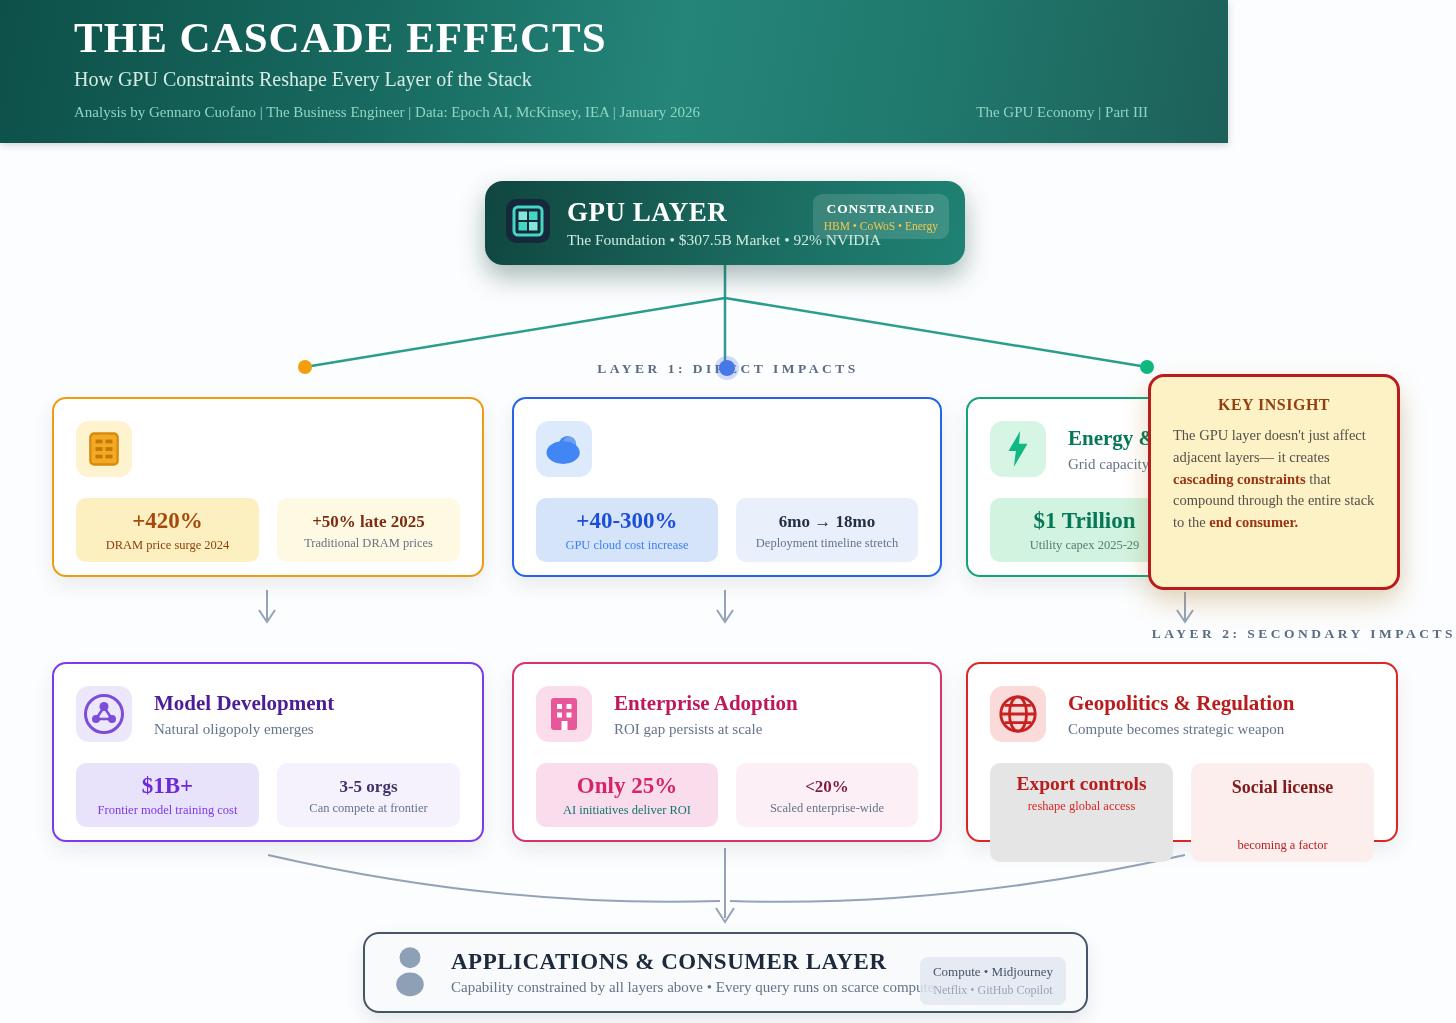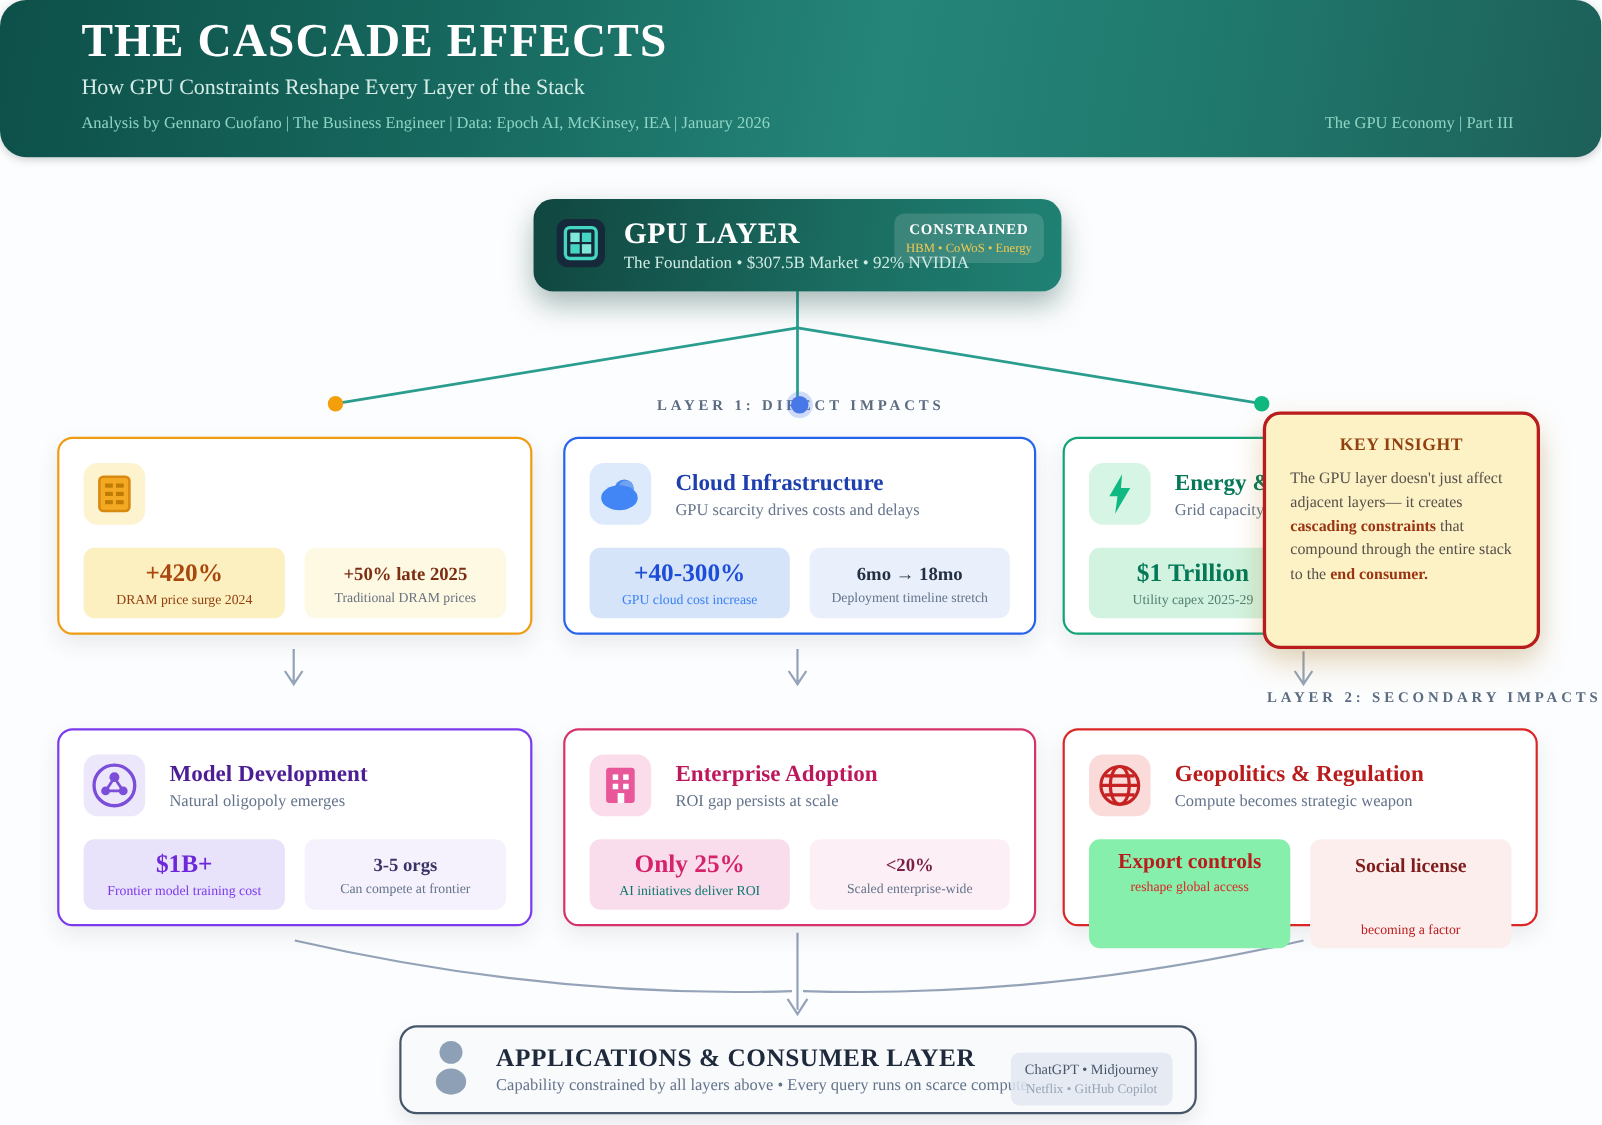--- a/index.html
+++ b/index.html
@@ -1,23 +1,23 @@
 <!DOCTYPE html>
 <html><head>
 <meta charset="utf-8">
 <style>
   html,body{margin:0;padding:0;background:#fff;}
   body{font-family:"Liberation Serif","DejaVu Serif",serif;}
   .stage{position:relative;width:1456px;height:1023px;background:#fcfdfe;overflow:hidden;}
 
   
-  .hero{position:absolute;left:0;top:0;width:1456px;height:143px;box-sizing:border-box;
+  .hero{position:absolute;left:0;top:0;width:1228px;height:143px;box-sizing:border-box;
         padding:14px 80px 0 74px;
         background:linear-gradient(100deg,#0d5049 0%,#17695f 30%,#258579 55%,#20796d 75%,#1d6059 100%);
-        box-shadow:0 2px 8px rgba(0,0,0,.18);z-index:4;border-radius:24px;}
+        box-shadow:0 2px 8px rgba(0,0,0,.18);z-index:4;}
   .hero-title{color:#ffffff;font-size:43px;font-weight:bold;letter-spacing:1px;line-height:1.1;}
   .hero-sub{color:#d5ece6;font-size:20px;margin-top:7px;}
   .hero-meta{display:flex;justify-content:space-between;margin-top:13px;font-size:15px;color:#8fd4c4;}
 
   
   .gpu{position:absolute;left:485px;top:181px;width:480px;height:84px;border-radius:18px;
        background:linear-gradient(100deg,#10463f 0%,#1a6a5f 55%,#1f8274 100%);
        box-shadow:0 12px 26px rgba(10,60,52,.35);display:flex;align-items:center;
        padding:0 20px;box-sizing:border-box;z-index:3;}
   .gpu-texts{position:relative;z-index:1;margin-left:16px;}
@@ -81,21 +81,21 @@
 
   .card.ea{border-color:#d6336c;}
   .card.ea .icon-sq{background:#fbdcea;}
   .card.ea .c-title{color:#be185d;}
   .card.ea .p1{background:#fadded;} .card.ea .p1 .v{color:#d6246c;} .card.ea .p1 .l{color:#0f766e;}
   .card.ea .p2{background:#fdeff6;} .card.ea .p2 .v{color:#7c1f44;} .card.ea .p2 .l{color:#64748b;}
 
   .card.g{border-color:#dc2626;}
   .card.g .icon-sq{background:#fbdada;}
   .card.g .c-title{color:#b91c1c;}
-  .card.g .p1{background:#86efac;} .card.g .p1 .v{color:#b91c1c;font-size:19.5px;} .card.g .p1 .l{color:#dc2626;}
+  .card.g .p1{background:#e5e5e5;} .card.g .p1 .v{color:#b91c1c;font-size:19.5px;} .card.g .p1 .l{color:#dc2626;}
   .card.g .p2{background:#fdeeee;} .card.g .p2 .v{color:#7f1d1d;font-size:18px;} .card.g .p2 .l{color:#b91c1c;margin-top:40px;}
 
   
   .insight{position:absolute;left:1148px;top:374px;width:252px;height:216px;background:#fdf1c6;
        border:3px solid #b91c1c;border-radius:16px;box-sizing:border-box;
        box-shadow:0 12px 26px rgba(170,115,20,.28);z-index:6;}
   .insight-title{margin-top:19px;text-align:center;font-size:16px;font-weight:bold;
        letter-spacing:.5px;color:#92400e;}
   .insight-body{margin:11px 21px 0 22px;font-size:14.5px;line-height:1.5;color:#555049;}
   .insight-body b{color:#9a3412;}
@@ -201,24 +201,20 @@
 
   <div class="card c r1 col2">
     <div class="card-head">
       <span class="icon-sq">
         <svg width="42" height="32" viewBox="0 0 48 36">
           <circle cx="28" cy="13" r="10" fill="#4788ee"></circle>
           <circle cx="30" cy="11.5" r="7.5" fill="#6fa3f2"></circle>
           <ellipse cx="23" cy="22" rx="19" ry="13" fill="#4285f4"></ellipse>
         </svg>
       </span>
-      <div>
-        <div class="c-title">Cloud Infrastructure</div>
-        <div class="c-sub">GPU scarcity drives costs and delays</div>
-      </div>
     </div>
     <div class="stats">
       <div class="pill p1">
         <div class="v">+40-300%</div>
         <div class="l">GPU cloud cost increase</div>
       </div>
       <div class="pill p2">
         <div class="v">6mo → 18mo</div>
         <div class="l">Deployment timeline stretch</div>
       </div>
@@ -343,18 +339,18 @@
       <svg width="38" height="54" viewBox="0 0 40 54">
         <circle cx="20" cy="13" r="11" fill="#8da0b5"></circle>
         <ellipse cx="20" cy="41" rx="14.5" ry="12.5" fill="#8da0b5"></ellipse>
       </svg>
     </span>
     <div class="apps-texts">
       <div class="apps-title">APPLICATIONS &amp; CONSUMER LAYER</div>
       <div class="apps-sub">Capability constrained by all layers above • Every query runs on scarce compute</div>
     </div>
     <div class="apps-badge">
-      <div class="apps-badge-1">ChatGPT • Midjourney</div>
+      <div class="apps-badge-1">Compute • Midjourney</div>
       <div class="apps-badge-2">Netflix • GitHub Copilot</div>
     </div>
   </div>
 
 </div>
 
 </body></html>

